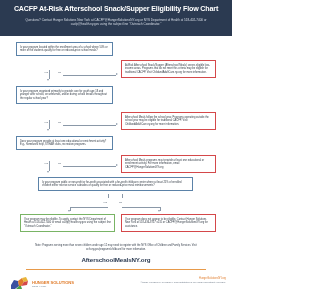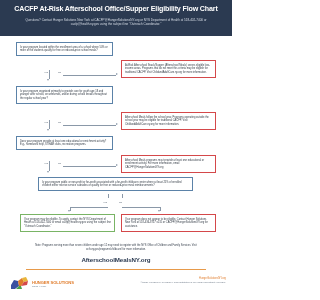--- a/index.html
+++ b/index.html
@@ -74,21 +74,21 @@
   .foot-right { position:absolute; right:6px; top:7px; text-align:right; }
   .foot-url { font-size:2.6px; color:#e07b2a; line-height:3.6px; }
   .foot-dis { font-size:2.5px; color:#6a7685; line-height:3.6px; }
 </style>
 </head>
 <body>
 
 <div class="page">
 
   <div class="header">
-    <div class="header-title">CACFP At-Risk Afterschool Office/Supper Eligibility Flow Chart</div>
+    <div class="header-title">CACFP At-Risk Afterschool Snack/Supper Eligibility Flow Chart</div>
     <div class="header-sub">Questions? Contact Hunger Solutions New York at CACFP@HungerSolutionsNY.org or NYS Department of Health at 518-402-7400 or cacfp@health.ny.gov using the subject line "Outreach Coordinator."</div>
   </div>
 
   <div class="canvas">
 
     <div class="box blue" style="left:16px; top:6px; width:97px;">
       <p>Is your program located within the enrollment area of a school where 50% or more of the students qualify for free or reduced-price school meals?</p>
     </div>
 
     <div class="vline" style="left:49px; top:34px; height:9px;"></div>

